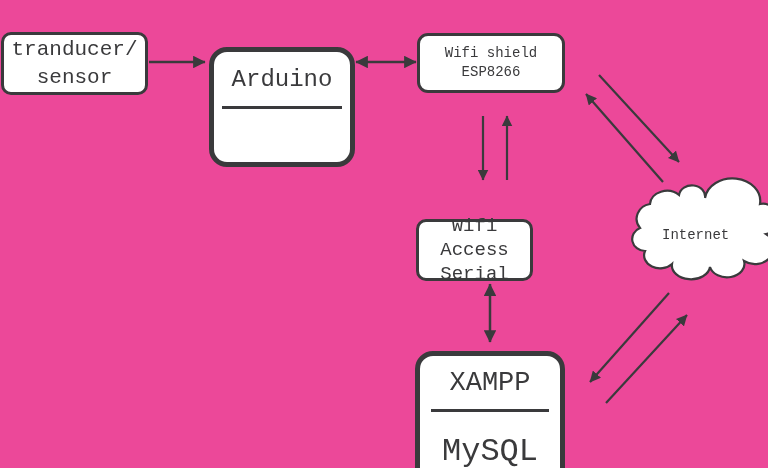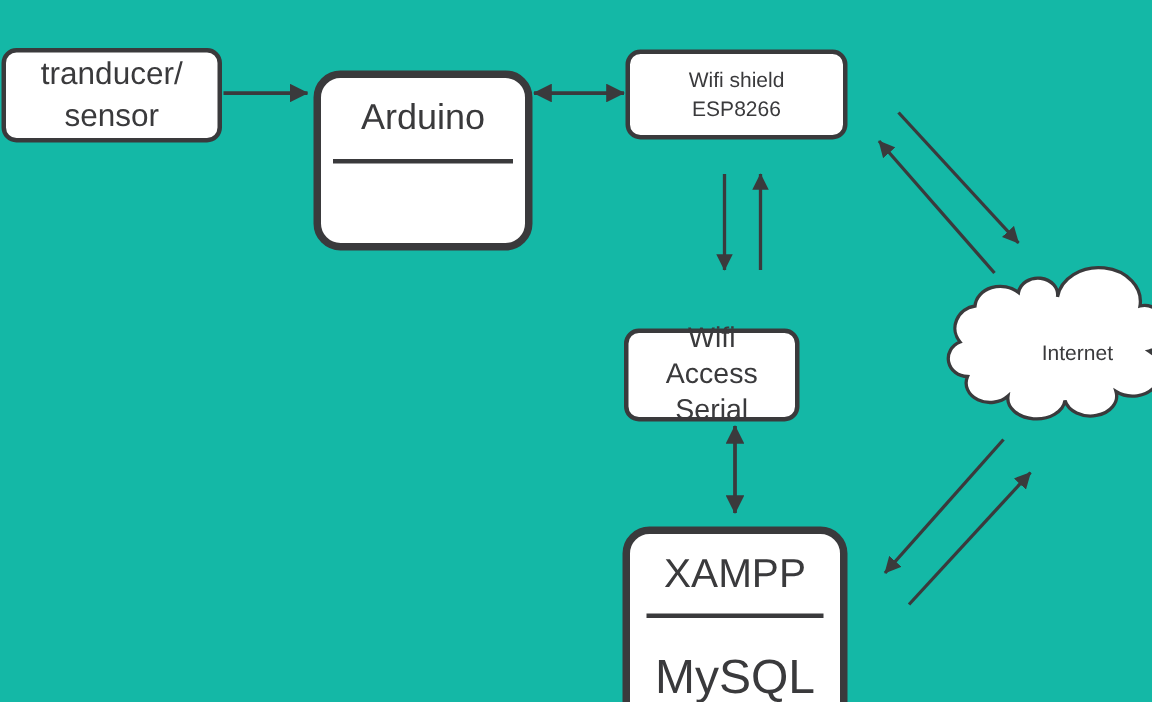--- a/index.html
+++ b/index.html
@@ -4,22 +4,22 @@
 <style>
   html, body {
     margin: 0;
     padding: 0;
     background: #ffffff;
   }
   #stage {
     position: relative;
     width: 768px;
     height: 468px;
-    background: #14b8a6;
-    font-family: Liberation Sans, sans-serif;
+    background: #ec4899;
+    font-family: Liberation Mono, monospace;
     color: #3a3a3c;
     overflow: hidden;
   }
   #wires {
     position: absolute;
     left: 0; top: 0;
     width: 768px; height: 468px;
   }
   .node {
     position: absolute;
@@ -37,21 +37,21 @@
     border-width: 5px;
     border-radius: 18px;
     justify-content: flex-start;
     align-items: stretch;
   }
   
   #sensor-box { left: 1px; top: 32px; width: 147px; height: 63px; font-size: 21px; line-height: 28px; }
   
   #arduino-box { left: 209px; top: 3px; width: 146px; height: 120px; margin-top: 44px; }
   
-  #wifi-shield-box { left: 417px; top: 33px; width: 148px; height: 60px; font-size: 14px; line-height: 19px; }
+  #wifi-shield-box { left: 417px; top: 33px; width: 148px; height: 60px; font-size: 14px; line-height: 19px; border-radius: 11px; }
   
   #wifi-ap-box { left: 416px; top: 219px; width: 117px; height: 62px; font-size: 19px; line-height: 24px; }
   
   #xampp-box { left: 415px; top: 351px; width: 150px; height: 144px; }
 
   .split-title {
     height: 54px;
     display: flex;
     align-items: center;
     justify-content: center;
@@ -70,21 +70,21 @@
     justify-content: center;
   }
   #arduino-box .split-subtitle { font-size: 20px; }
   #xampp-box .split-subtitle { font-size: 32px; }
 
   #internet-label {
     position: absolute;
     left: 662px;
     top: 227px;
     width: 80px;
-    text-align: right;
+    text-align: left;
     font-size: 14px;
   }
 </style>
 </head>
 <body>
 
 <div id="stage">
 
   <svg id="wires" viewBox="0 0 768 468" xmlns="http://www.w3.org/2000/svg">
     <defs>

